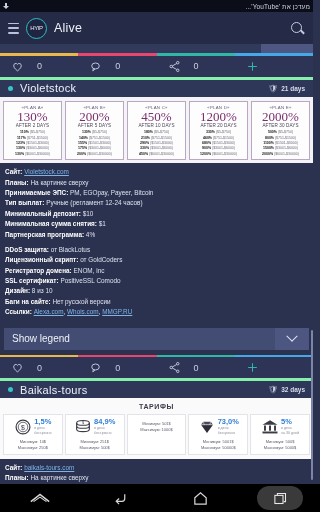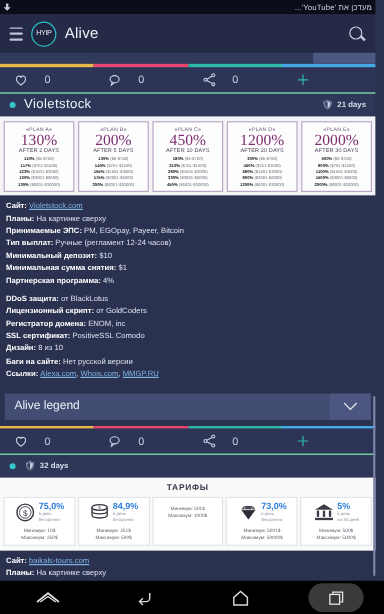--- a/index.html
+++ b/index.html
@@ -52,21 +52,21 @@
   .ab-colors{ display:flex; height:2.5px; }
   .ab-colors i{ flex:1; display:block; }
   .ab-row{ display:flex; height:21px; align-items:center; }
   .ab-cell{ flex:1; display:flex; align-items:center; gap:13px; padding-left:11px; cursor:pointer;}
   .ab-cell .cnt{ font-size:9px; color:#c9d0e2;}
   .ic{ width:13px;height:13px;display:block;}
   
   .card{ margin:0; }
   .card-head{
     height:20px; display:flex; align-items:center; padding:0 8px;
-    background:#2f3758; border-top:1px solid #86efac;
+    background:#2f3758; border-top:3px solid #86efac;
   }
   .dot{ width:5px;height:5px;border-radius:50%;background:#34c6c9;margin-right:7px;}
   .card-title{ font-size:11px;color:#eef1f8;letter-spacing:.3px;flex:1;}
   .age{ display:flex;align-items:center;gap:3px;}
   .age .shield{ font-size:8px;color:#c9d0e2;}
   .age .txt{ font-size:6.5px;color:#d7dcea;font-weight:bold;}
   
   .banner{ background:#f4f4f6; padding:4px 3px 3px 3px; }
   .plans{ display:flex; gap:3px;justify-content:center; }
   .plan{
@@ -270,21 +270,21 @@
           <div class="ln"><b>Дизайн:</b> <span>8 из 10</span></div>
           <div class="ln"><b>Баги на сайте:</b> <span>Нет русской версии</span></div>
         </div>
       <div class="ln">
         <b>Ссылки:</b>
         <span id="vs-links"><a href="#">Alexa.com</a>, <a href="#">Whois.com</a>, <a href="#">MMGP.RU</a></span>
       </div>
     </div>
 
     <div class="legend">
-      <span class="lbl">Alive legend</span>
+      <span class="lbl">Show legend</span>
       <span class="chev">
           <i></i>
         </span>
     </div>
 
     <div class="actionbar" style="margin-top:5px">
       <div class="ab-colors">
         <i style="background:#e8b84b"></i>
           <i style="background:#e8456f"></i>
           <i style="background:#2fb8a8"></i>
@@ -318,38 +318,39 @@
               <path d="M12 4v16M4 12h16" stroke="#2fb8a8" stroke-width="1.9"></path>
             </svg>
         </div>
       </div>
     </div>
   </div>
 
   <div class="card">
     <div class="card-head">
       <span class="dot"></span>
+      <span class="card-title">Baikals-tours</span>
       <span class="age">
         <span class="shield">🛡</span>
         <span class="txt">32 days</span>
       </span>
     </div>
 
     <div class="tariffs">
       <div class="hd">ТАРИФЫ</div>
       <div class="tgrid" id="tariff-row">
           <div class="tcard">
             <div class="top">
               <svg class="ico" viewBox="0 0 24 24">
                 <circle cx="12" cy="12" r="9.2" fill="none" stroke="#3c3c46" stroke-width="1.6"></circle>
                 <circle cx="12" cy="12" r="6.4" fill="none" stroke="#3c3c46" stroke-width="1"></circle>
                 <text x="12" y="16" font-size="9" text-anchor="middle" fill="#3c3c46">$</text>
               </svg>
               <div class="rt">
-                <div class="pc">75,0%</div>
+                <div class="pc">1,5%</div>
                 <div class="sub">в день</div>
                 <div class="sub">бессрочно</div>
               </div>
             </div>
             <div class="mm">Минимум: 10$</div>
             <div class="mm" style="margin-top:0">Максимум: 250$</div>
           </div>
           <div class="tcard">
             <div class="top">
               <svg class="ico" viewBox="0 0 24 24">

